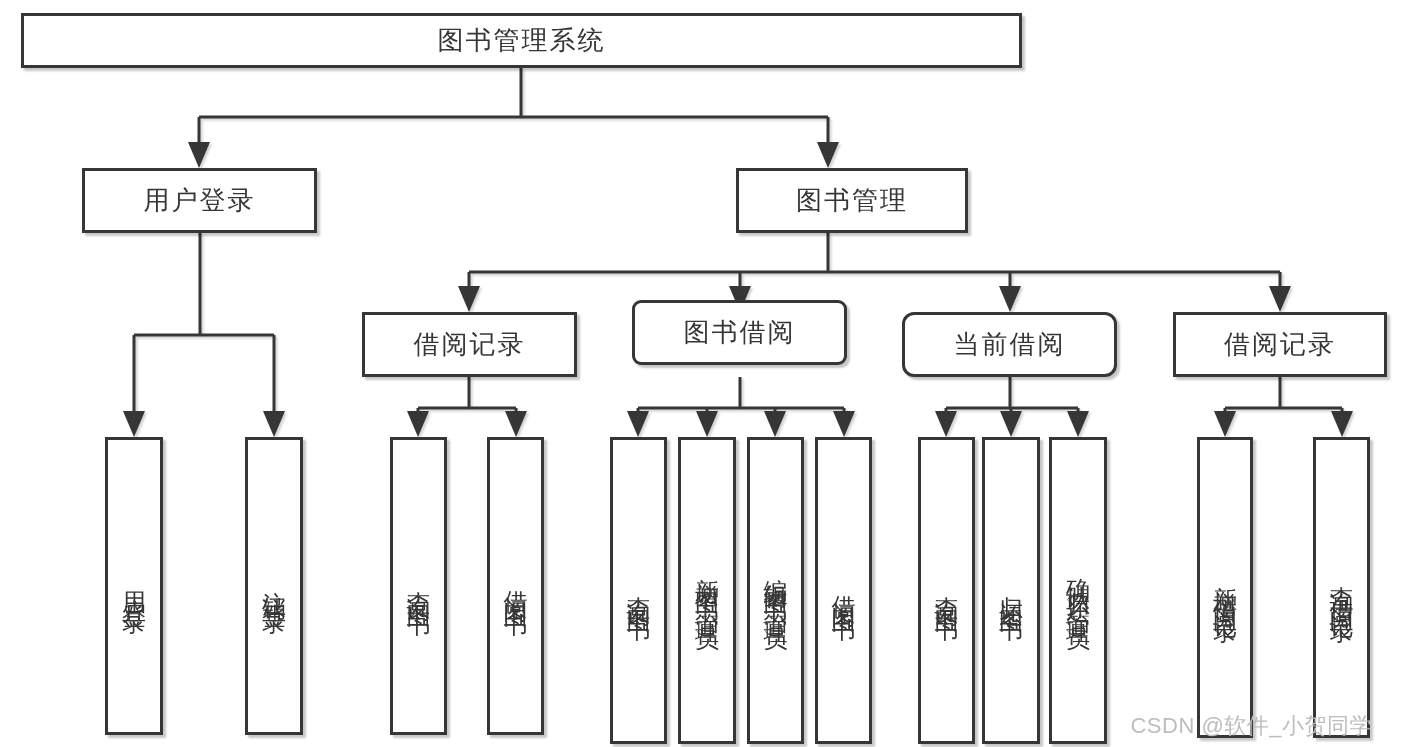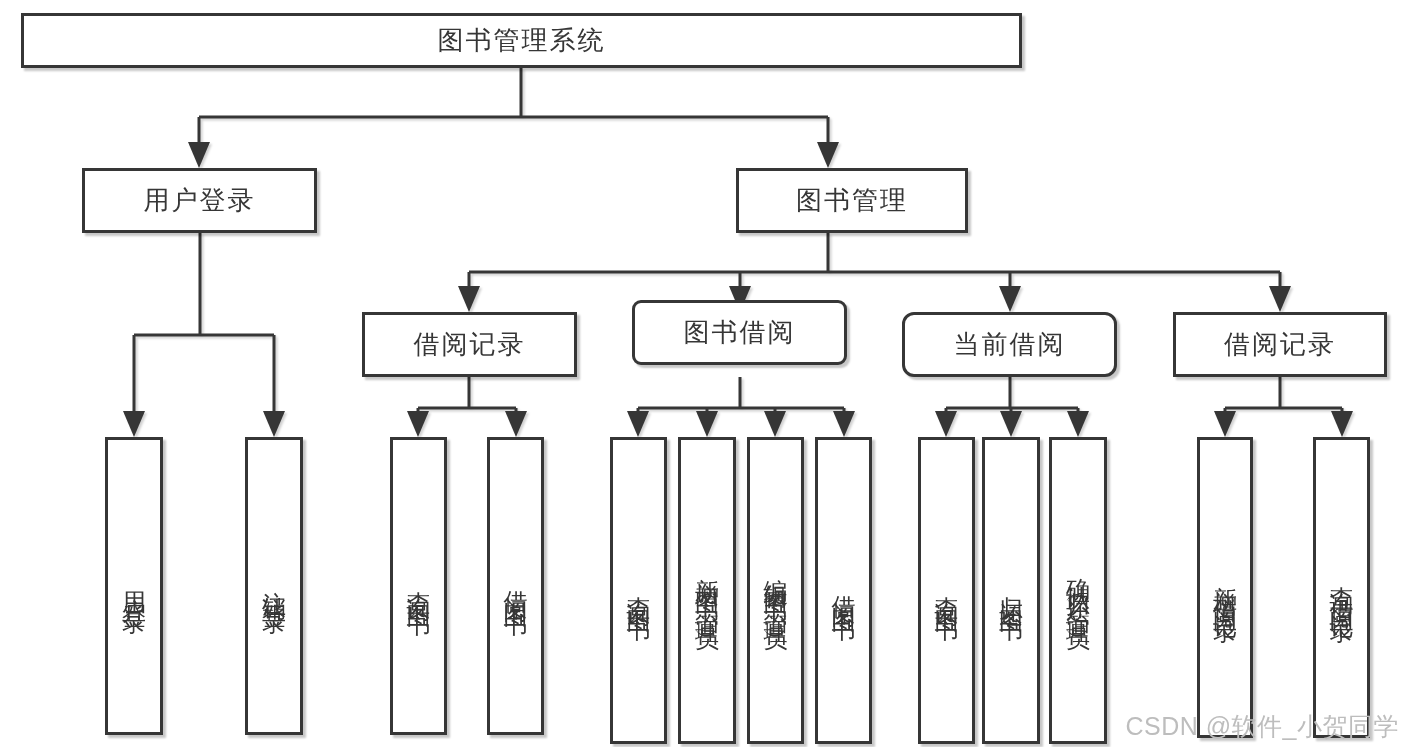--- a/index.html
+++ b/index.html
@@ -32,23 +32,23 @@
   .vnode .vtext {
     writing-mode: vertical-rl;
     text-orientation: mixed;
     font-size: 24px;
     line-height: 1;
     letter-spacing: 7px;
     white-space: nowrap;
   }
   .watermark {
     position: absolute;
-    right: 6px;
+    right: 33px;
     top: 714px;
-    font-size: 25px;
+    font-size: 22px;
     line-height: 24px;
     letter-spacing: 0.5px;
     color: #bdbdbd;
     white-space: nowrap;
   }
 </style>
 </head>
 <body>
 
 <div class="canvas">

